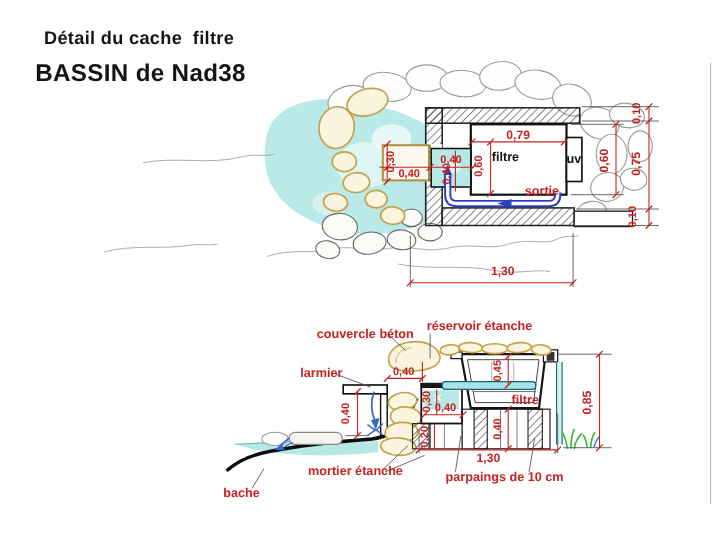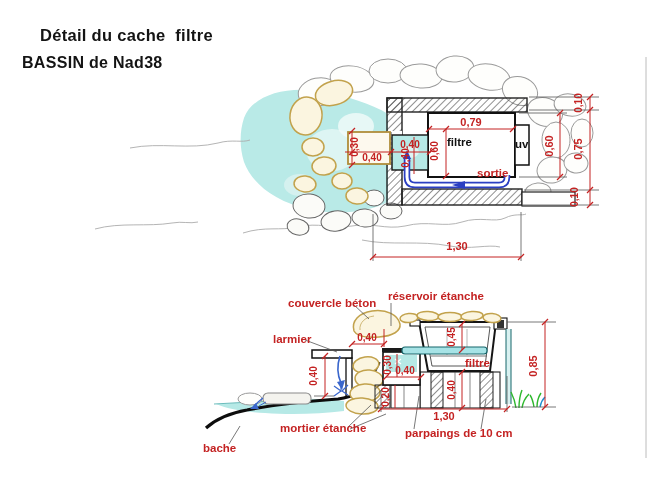--- a/index.html
+++ b/index.html
@@ -1,20 +1,20 @@
 <!DOCTYPE html>
 <html><head>
 <meta charset="utf-8">
 <style>
   html,body{margin:0;padding:0;background:#fff;}
   #stage{position:relative;width:660px;height:485px;background:#ffffff;overflow:hidden;
          font-family:"Liberation Sans",sans-serif;}
   .title{position:absolute;font-weight:bold;color:#141414;white-space:pre;letter-spacing:.3px;}
   #t1{left:40px;top:26px;font-size:16.5px;}
-  #t2{left:22px;top:54px;font-size:16px;}
+  #t2{left:32px;top:54px;font-size:22px;}
   svg text{font-family:"Liberation Sans",sans-serif;font-weight:bold;}
   .dim{fill:#c42323;font-size:10px;}
   .dim11{fill:#c42323;font-size:11px;}
   .lbl{fill:#c42323;font-size:11.5px;}
   .blk{fill:#111;font-size:11.5px;}
   .dl{stroke:#c42323;stroke-width:1;fill:none;}
   .tick{stroke:#c42323;stroke-width:1.2;}
   .ext{stroke:#555;stroke-width:.8;fill:none;}
   .rock{fill:#fefefc;stroke:#9a9a9a;stroke-width:1;}
   .rockd{fill:#fbfbf8;stroke:#666;stroke-width:1;}

